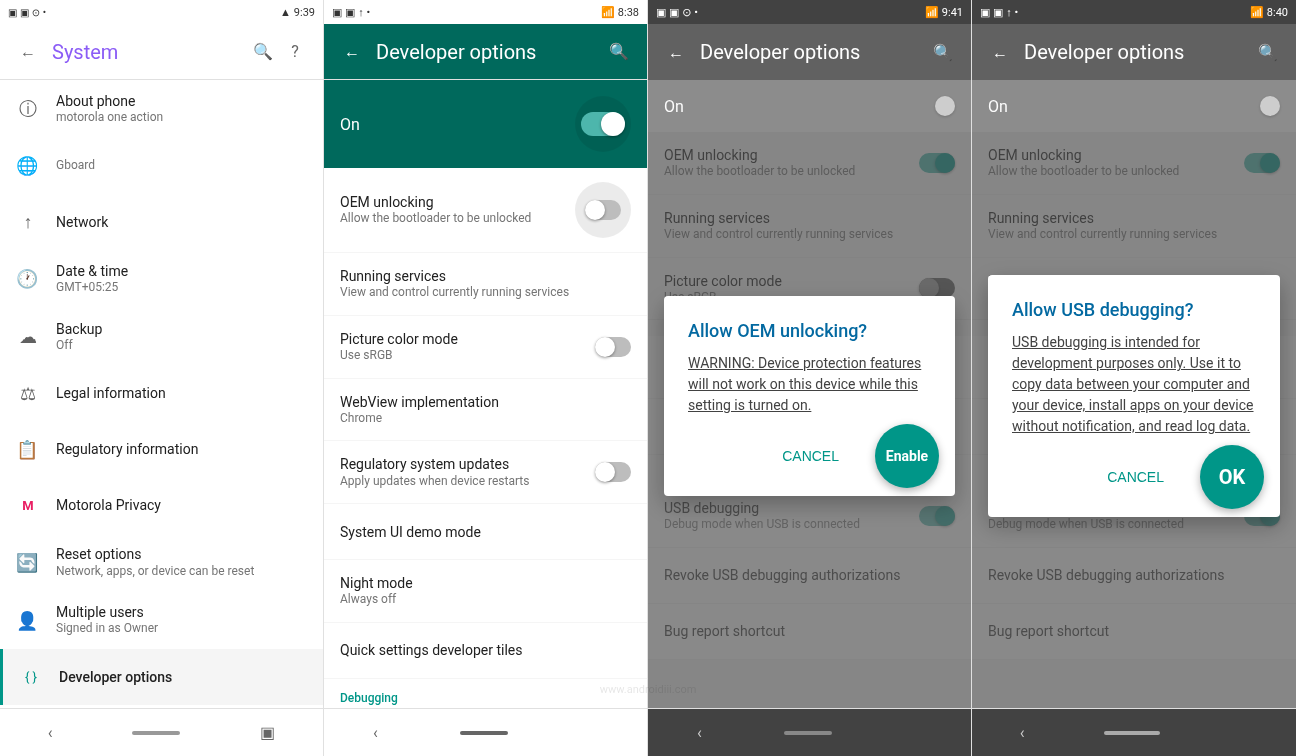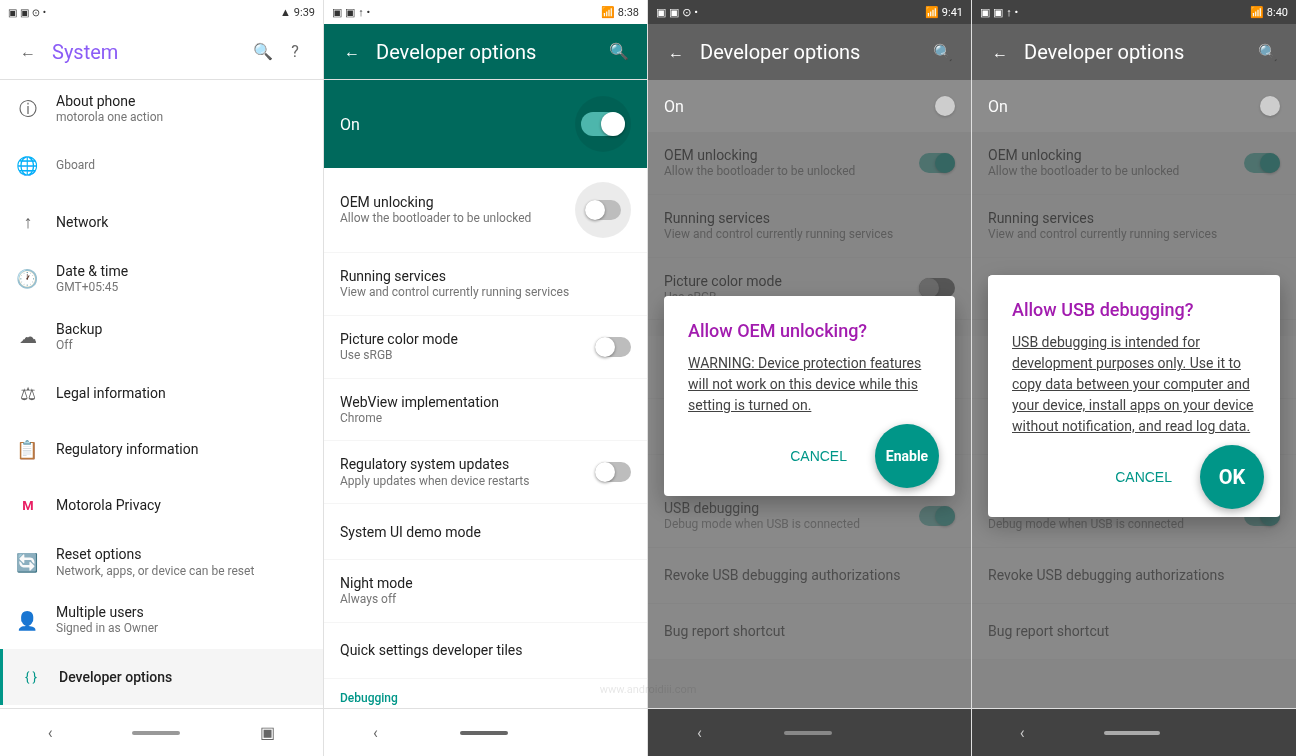--- a/index.html
+++ b/index.html
@@ -223,34 +223,34 @@
     
     .toggle-circle-highlight {
       width: 56px; height: 56px;
       border-radius: 50%;
       background: rgba(0,0,0,0.08);
       display: flex; align-items: center; justify-content: center;
     }
     .dialog-title {
       font-size: 18px;
       font-weight: 500;
-      color: #a21caf;
+      color: #0369a1;
       margin-bottom: 12px;
     }
     .dialog-body {
       font-size: 14px;
       color: #424242;
       line-height: 1.5;
       margin-bottom: 8px;
       text-decoration: underline;
     }
     .dialog-actions {
       display: flex;
       justify-content: flex-end;
-      gap: 4px;
+      gap: 12px;
       padding: 8px 0;
     }
     .dialog-btn {
       padding: 8px 16px;
       font-size: 14px;
       font-weight: 500;
       background: none;
       border: none;
       cursor: pointer;
       text-transform: uppercase;
@@ -456,21 +456,21 @@
       <div class="nav-icon">↑</div>
       <div class="nav-text">
         <div class="nav-title">Network</div>
         <div class="nav-subtitle"></div>
       </div>
     </div>
     <div class="nav-item">
       <div class="nav-icon">🕐</div>
       <div class="nav-text">
         <div class="nav-title">Date &amp; time</div>
-        <div class="nav-subtitle">GMT+05:45</div>
+        <div class="nav-subtitle">GMT+05:25</div>
       </div>
     </div>
     <div class="nav-item">
       <div class="nav-icon">☁</div>
       <div class="nav-text">
         <div class="nav-title">Backup</div>
         <div class="nav-subtitle">Off</div>
       </div>
     </div>
     <div class="nav-item">

